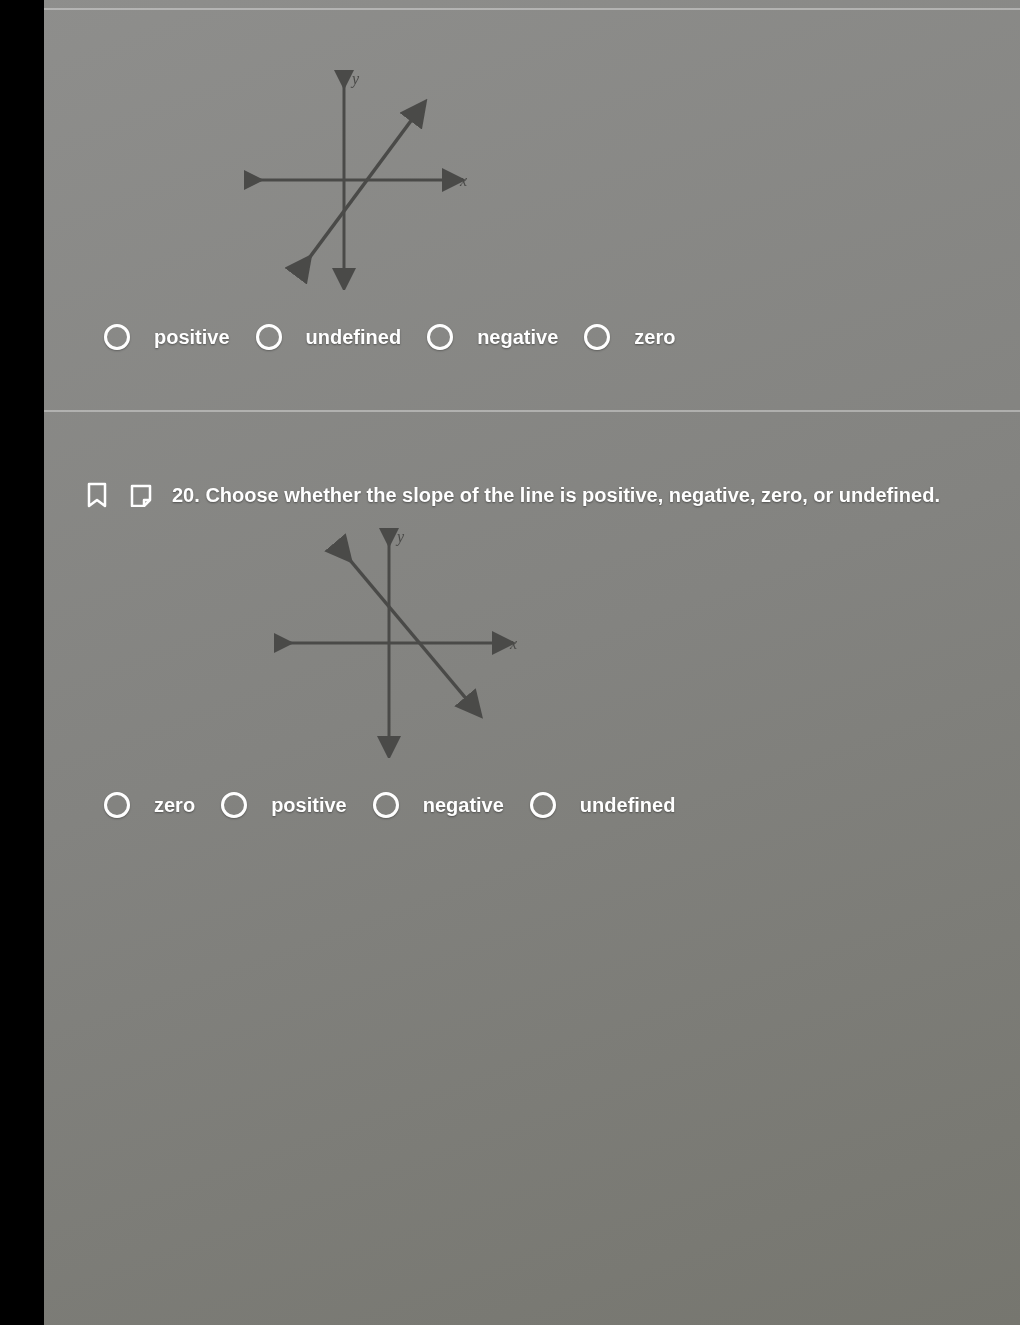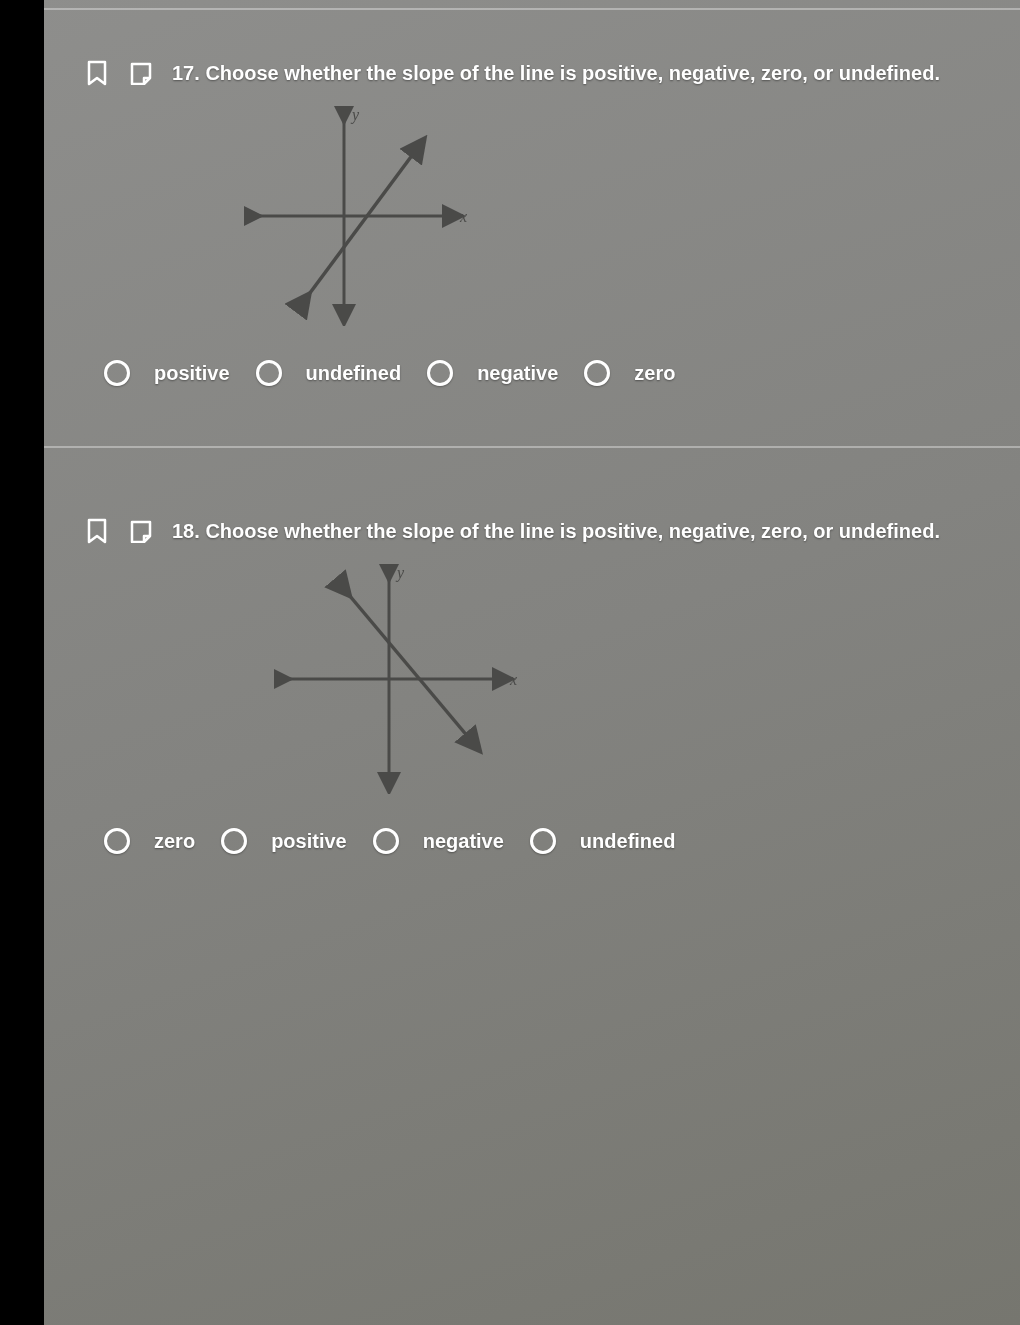--- a/index.html
+++ b/index.html
@@ -84,36 +84,20 @@
 </style>
 </head>
 <body>
 
 <div class="left-black"></div>
 
 <div class="content">
   <div class="top-divider"></div>
 
   <div class="question-block">
-    <div class="q-header">
-      <div class="icon-btn">
-        <svg width="22" height="26" viewBox="0 0 22 26">
-            <path d="M3 2 h16 v22 l-8 -6 l-8 6 z" fill="none" stroke="#fff" stroke-width="2.5" stroke-linejoin="round"></path>
-          </svg>
-      </div>
-      <div class="icon-btn">
-        <svg width="24" height="24" viewBox="0 0 24 24">
-            <path d="M3 3 h18 v14 l-6 6 h-12 z M15 23 v-6 h6" fill="none" stroke="#fff" stroke-width="2.5" stroke-linejoin="round"></path>
-          </svg>
-      </div>
-      <div class="q-text">
-        <span>17.</span>
-        <span>Choose whether the slope of the line is positive, negative, zero, or undefined.</span>
-      </div>
-    </div>
 
     <div class="graph-wrap">
       <svg width="230" height="220" viewBox="0 0 230 220">
         <defs>
           <marker id="arr1" markerWidth="8" markerHeight="8" refX="4" refY="4" orient="auto">
             <path d="M0,0 L8,4 L0,8 z" fill="#4a4a48"></path>
           </marker>
         </defs>
 
         <line x1="100" y1="8" x2="100" y2="210" stroke="#4a4a48" stroke-width="3" marker-start="url(#arr1)" marker-end="url(#arr1)"></line>
@@ -154,21 +138,21 @@
         <svg width="22" height="26" viewBox="0 0 22 26">
             <path d="M3 2 h16 v22 l-8 -6 l-8 6 z" fill="none" stroke="#fff" stroke-width="2.5" stroke-linejoin="round"></path>
           </svg>
       </div>
       <div class="icon-btn">
         <svg width="24" height="24" viewBox="0 0 24 24">
             <path d="M3 3 h18 v14 l-6 6 h-12 z M15 23 v-6 h6" fill="none" stroke="#fff" stroke-width="2.5" stroke-linejoin="round"></path>
           </svg>
       </div>
       <div class="q-text">
-        <span>18.</span>
+        <span>20.</span>
         <span>Choose whether the slope of the line is positive, negative, zero, or undefined.</span>
       </div>
     </div>
 
     <div class="graph-wrap" style="margin-left:190px;">
       <svg width="250" height="230" viewBox="0 0 250 230">
         <defs>
           <marker id="arr2" markerWidth="8" markerHeight="8" refX="4" refY="4" orient="auto">
             <path d="M0,0 L8,4 L0,8 z" fill="#4a4a48"></path>
           </marker>

